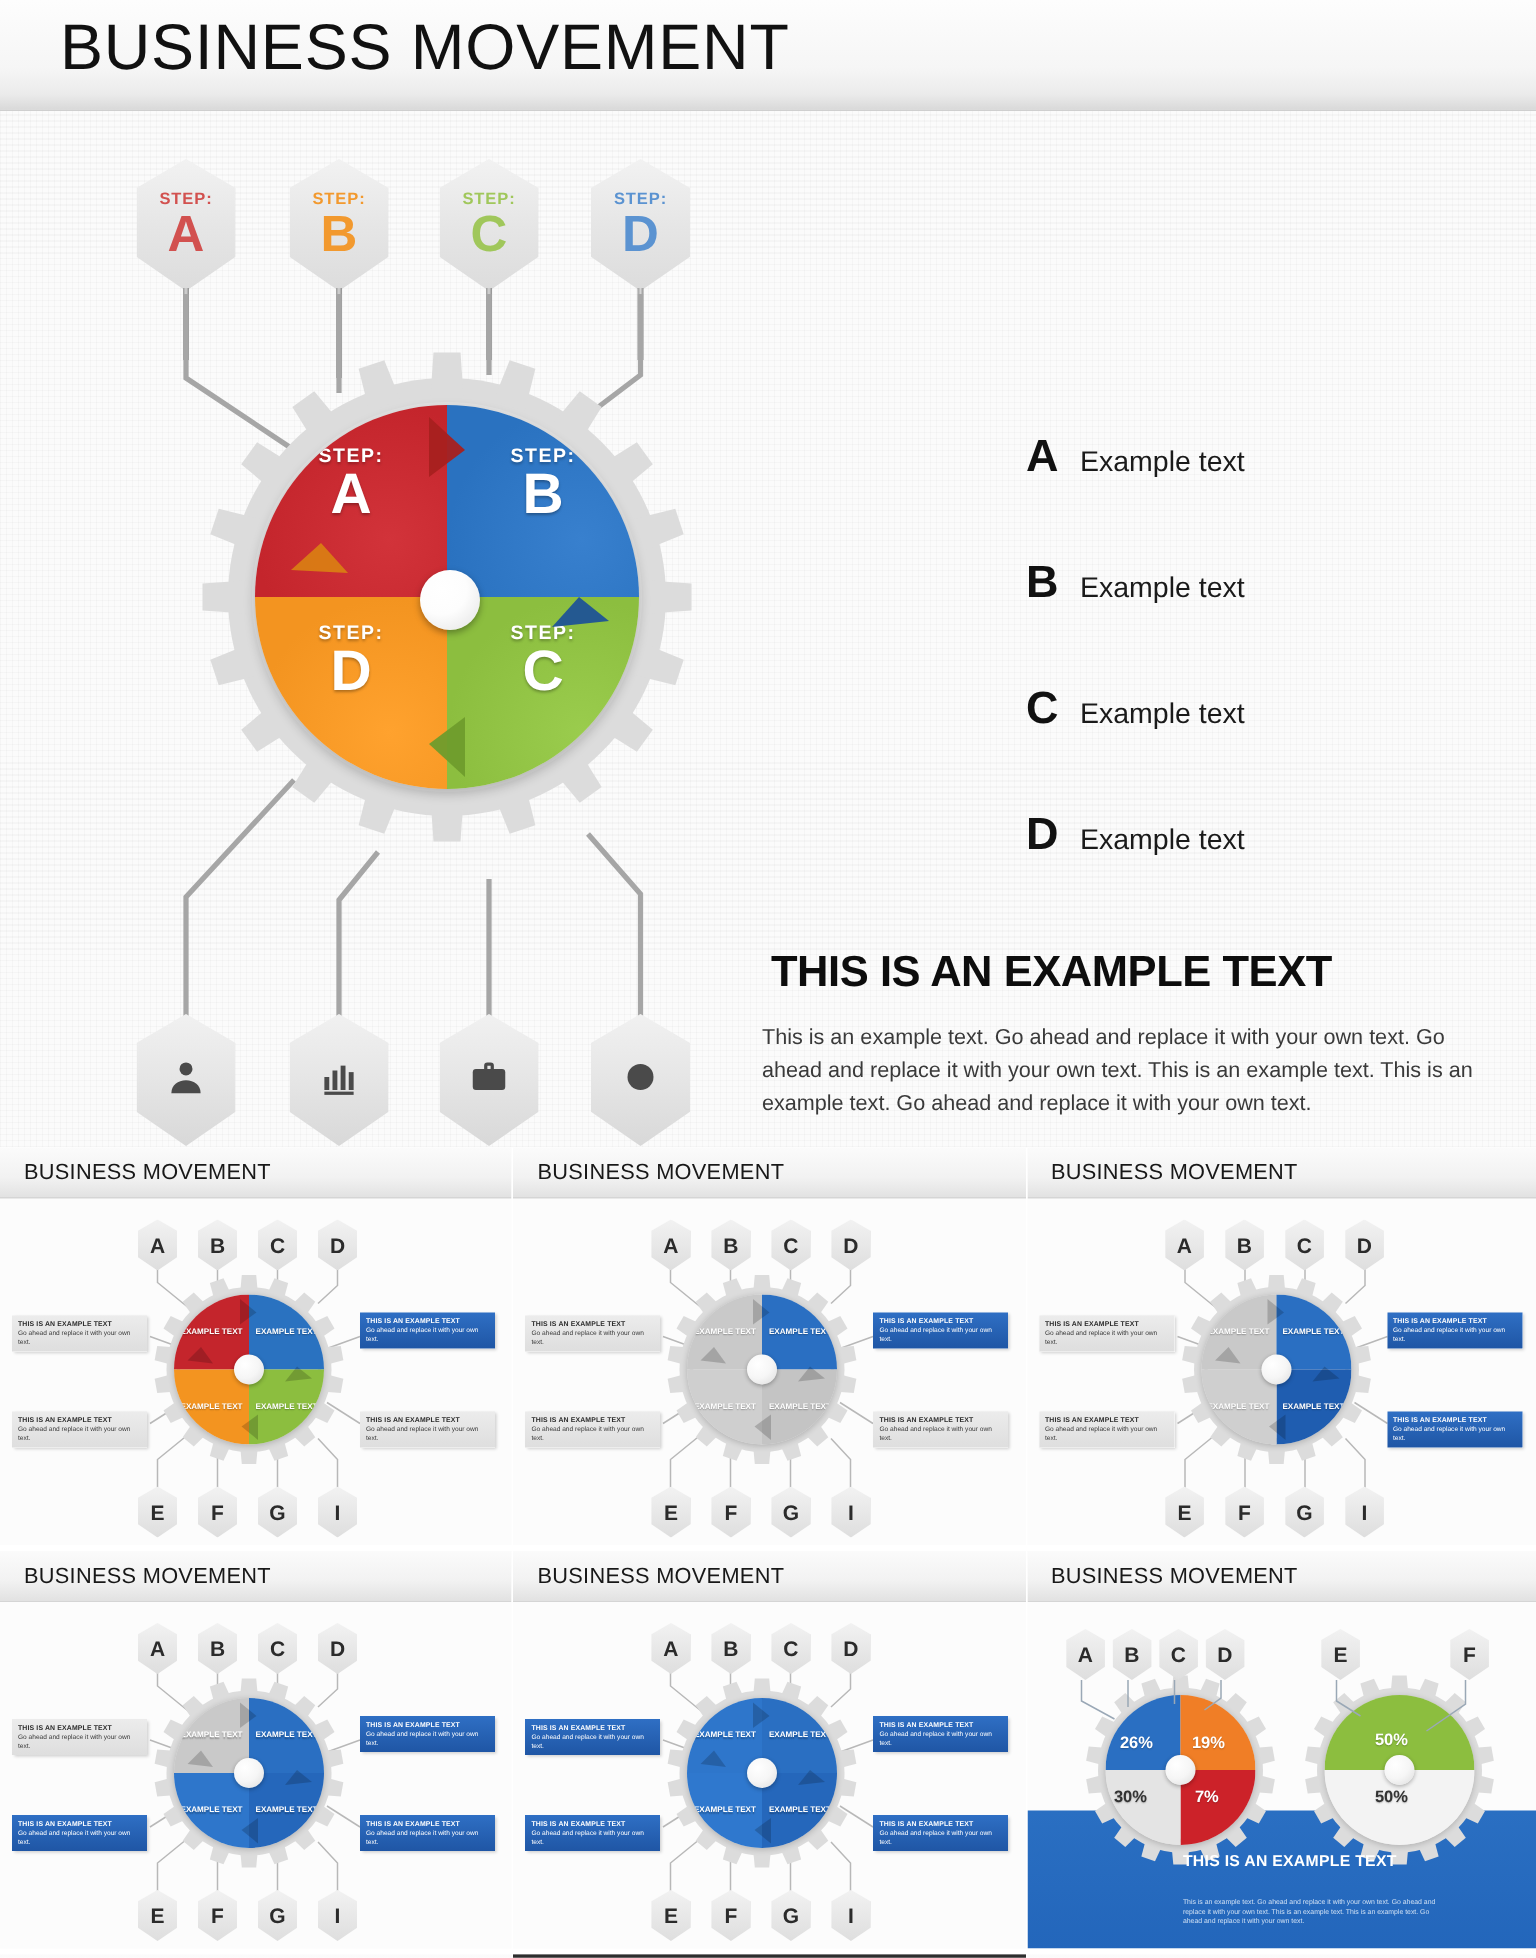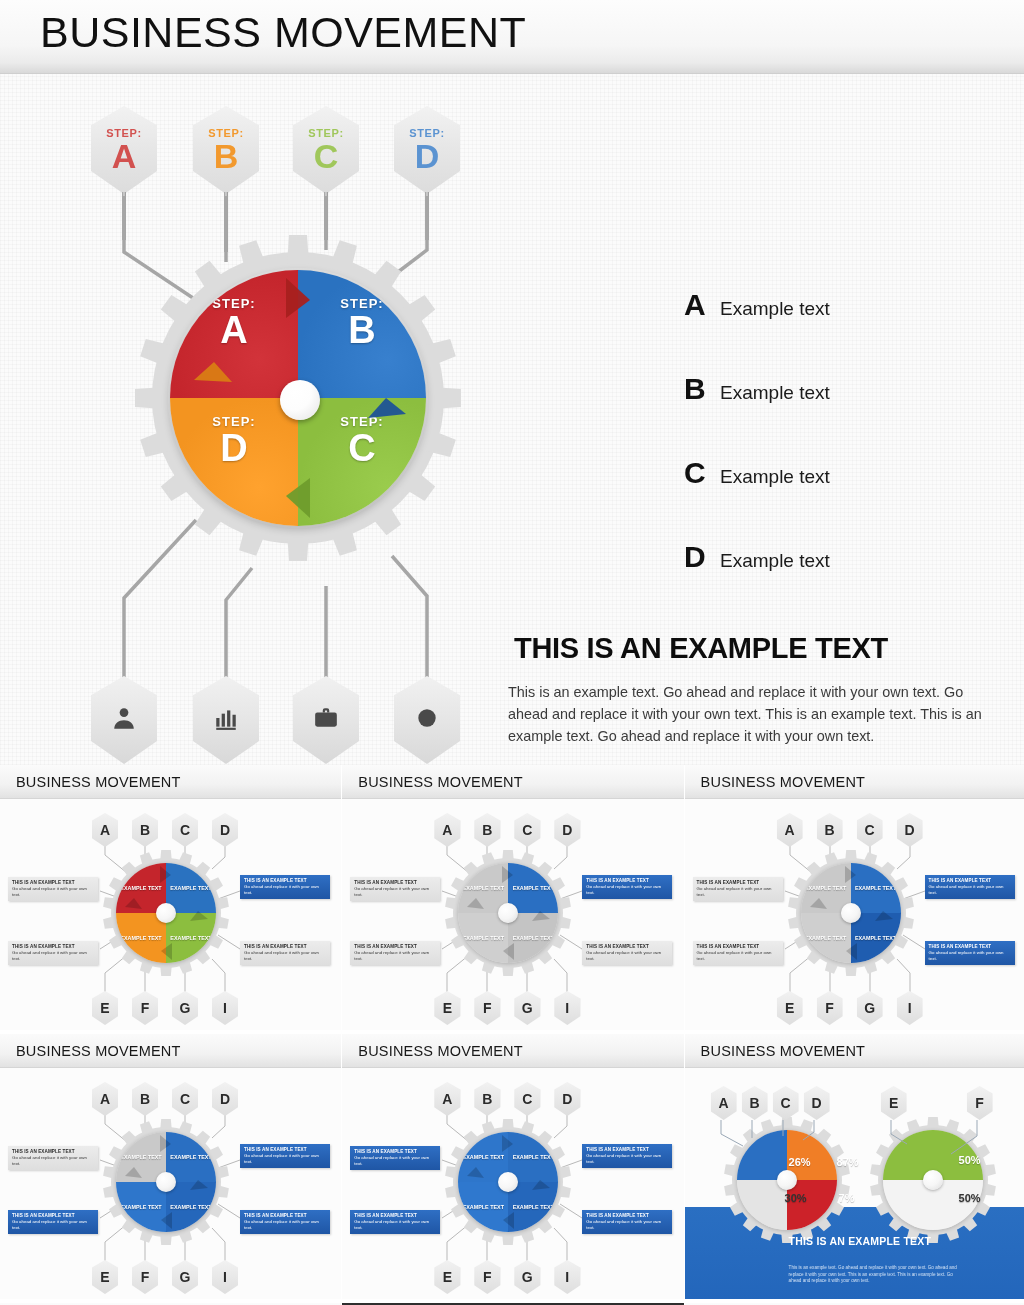--- a/index.html
+++ b/index.html
@@ -162,21 +162,20 @@
   }
   .t-hub {
     position: absolute; left: 56px; top: 56px; width: 20px; height: 20px;
     border-radius: 50%;
     background: radial-gradient(circle at 36% 32%, #fff 0%, #f6f6f6 50%, #dcdcdc 100%);
     box-shadow: 0 1px 3px rgba(0,0,0,0.3);
   }
   .pct {
     position: absolute; font-size: 11px; font-weight: bold;
     text-shadow: 0 1px 1px rgba(0,0,0,0.25);
-    margin-left: 42px;
   }
   .blue-band {
     position: absolute; left: 0; bottom: 0; width: 100%; height: 92px;
     background: linear-gradient(to bottom, #2a6fc2 0%, #2366bb 100%);
   }
   .band-title {
     position: absolute; left: 104px; bottom: 52px; color: #fff;
     font-size: 10.5px; font-weight: bold; letter-spacing: 0.2px;
   }
   .band-body {
@@ -856,21 +855,21 @@
               <circle cx="66" cy="66" r="47" fill="none" stroke="#cacaca" stroke-width="2.2" stroke-dasharray="8 6"></circle>
             </svg>
             <div class="t-disc">
               <div class="t-q" style="left:0;top:0;background:#2A6FC2"></div>
               <div class="t-q" style="right:0;top:0;background:#F07E26"></div>
               <div class="t-q" style="right:0;bottom:0;background:#CC2229"></div>
               <div class="t-q" style="left:0;bottom:0;background:#E4E4E4"></div>
             </div>
             <div class="t-hub"></div>
             <span class="pct" style="left:26px;top:42px;color:#FFFFFF">26%</span>
-            <span class="pct" style="left:74px;top:42px;color:#FFFFFF">87%</span>
+            <span class="pct" style="left:74px;top:42px;color:#FFFFFF">19%</span>
             <span class="pct" style="left:76px;top:78px;color:#FFFFFF">7%</span>
             <span class="pct" style="left:22px;top:78px;color:#333333">30%</span>
           </div>
           <div class="t-gear" style="left:182px;top:46px">
             <svg viewBox="0 0 132 132" width="132" height="132" style="position:absolute;inset:0">
               <circle cx="66" cy="66" r="55" fill="#dcdcdc"></circle>
               <polygon points="72.0,16.0 70.8,3.0 61.2,3.0 60.0,16.0" fill="#dcdcdc"></polygon>
               <polygon points="88.7,21.1 92.1,8.4 83.0,5.2 77.5,17.0" fill="#dcdcdc"></polygon>
               <polygon points="102.7,31.6 110.2,20.8 102.8,14.7 93.5,23.8" fill="#dcdcdc"></polygon>
               <polygon points="112.3,46.2 123.0,38.7 118.2,30.3 106.3,35.8" fill="#dcdcdc"></polygon>

